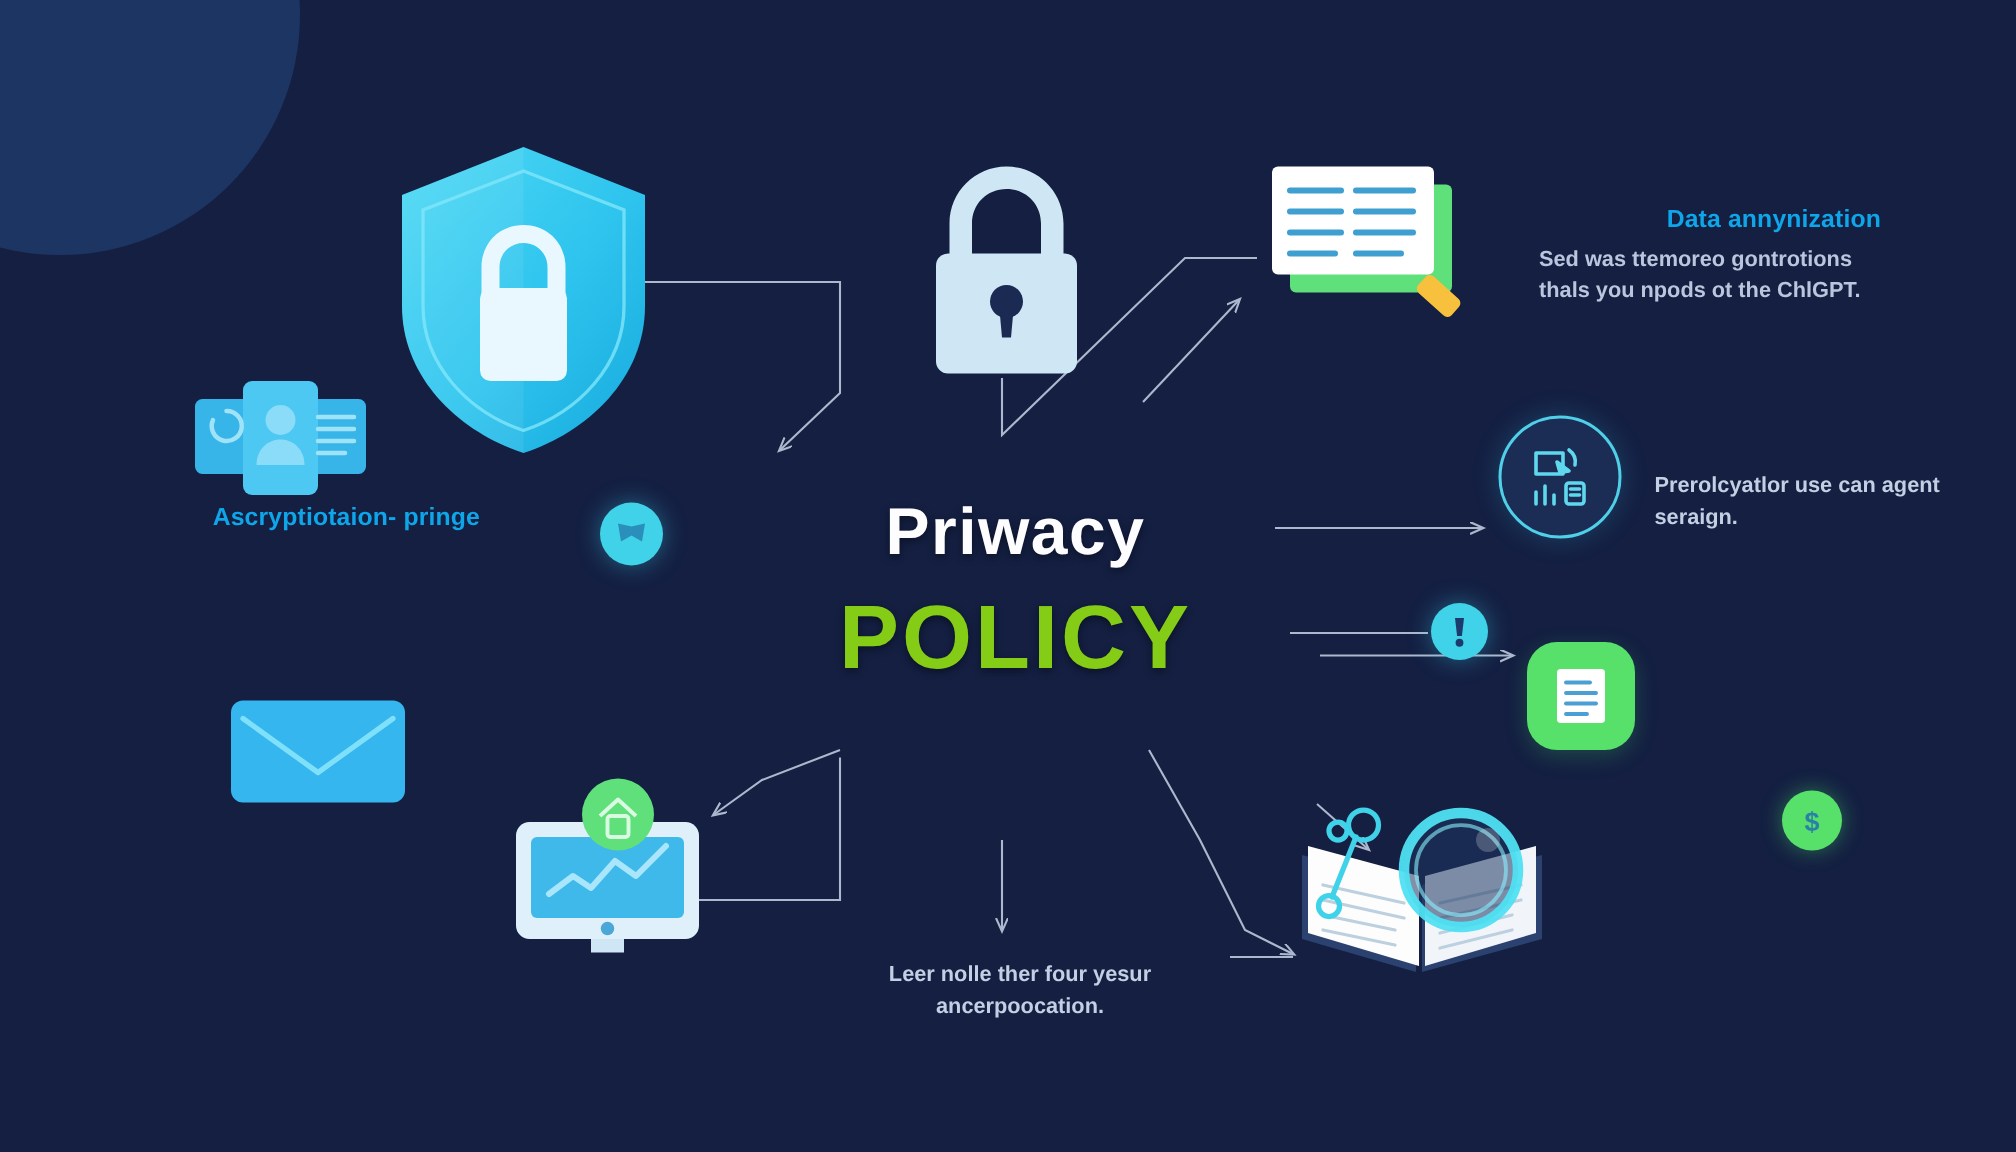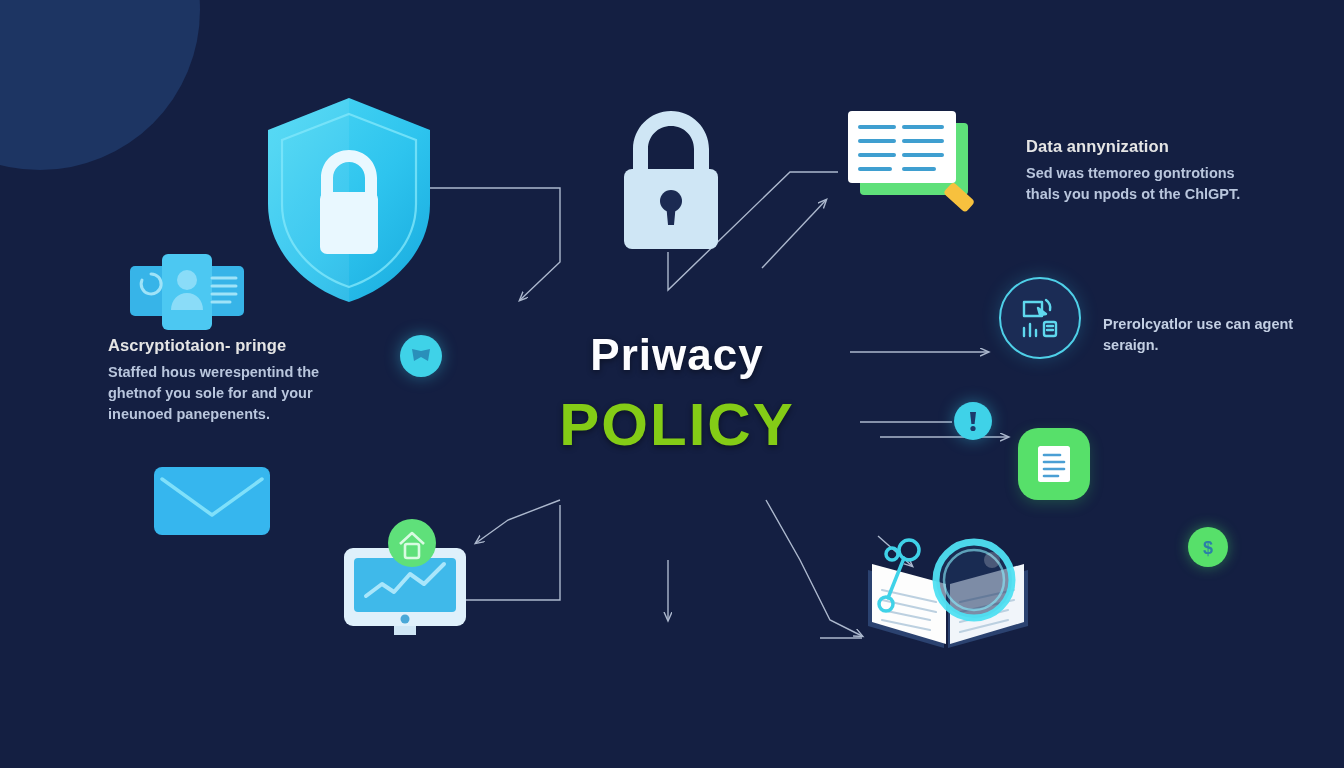--- a/index.html
+++ b/index.html
@@ -48,23 +48,24 @@
     line-height:1.05;
     margin-top:16px;
     text-shadow:0 2px 6px rgba(0,0,0,.45);
   }
 
   
   .callout { position:absolute; z-index:30; }
   .callout h3 {
     font-size:16.5px;
     font-weight:bold;
-    color:#e5e5e5;
+    color:#0ea5e9;
     margin-bottom:7px;
     letter-spacing:.1px;
+    text-align:right;
   }
   .callout p {
     font-size:14.5px;
     color:#b9c6dd;
     line-height:1.45;
     font-weight:700;
   }
   .callout.nohead p { color:#c3cfe3; }
 
   
@@ -329,28 +330,30 @@
   <div class="icon-wrap" style="left:1188px; top:527px;">
     <div class="green-circle">
       <svg width="18" height="24" viewBox="0 0 18 24">
         <text x="9" y="19" font-family="'Liberation Sans', sans-serif" font-size="18" font-weight="bold" fill="#2c7fa8" text-anchor="middle">$</text>
       </svg>
     </div>
   </div>
 
   <div class="callout" style="left:108px; top:336px; width:212px;">
     <h3>Ascryptiotaion- pringe</h3>
-    <p>Staffed hous werespentind the ghetnof you sole for and your ineunoed panepenents.</p>
   </div>
 
 
   <div class="callout" style="left:1026px; top:137px; width:228px;">
     <h3>Data annynization</h3>
     <p>Sed was ttemoreo gontrotions thals you npods ot the ChlGPT.</p>
   </div>
 
   <div class="callout nohead" style="left:1103px; top:314px; width:200px;">
     <p>Prerolcyatlor use can agent seraign.</p>
   </div>
 
 
+  <div class="callout nohead" style="left:590px; top:640px; width:180px; text-align:center;">
+    <p>Leer nolle ther four yesur ancerpoocation.</p>
+  </div>
 
 </div>
 
 </body></html>

